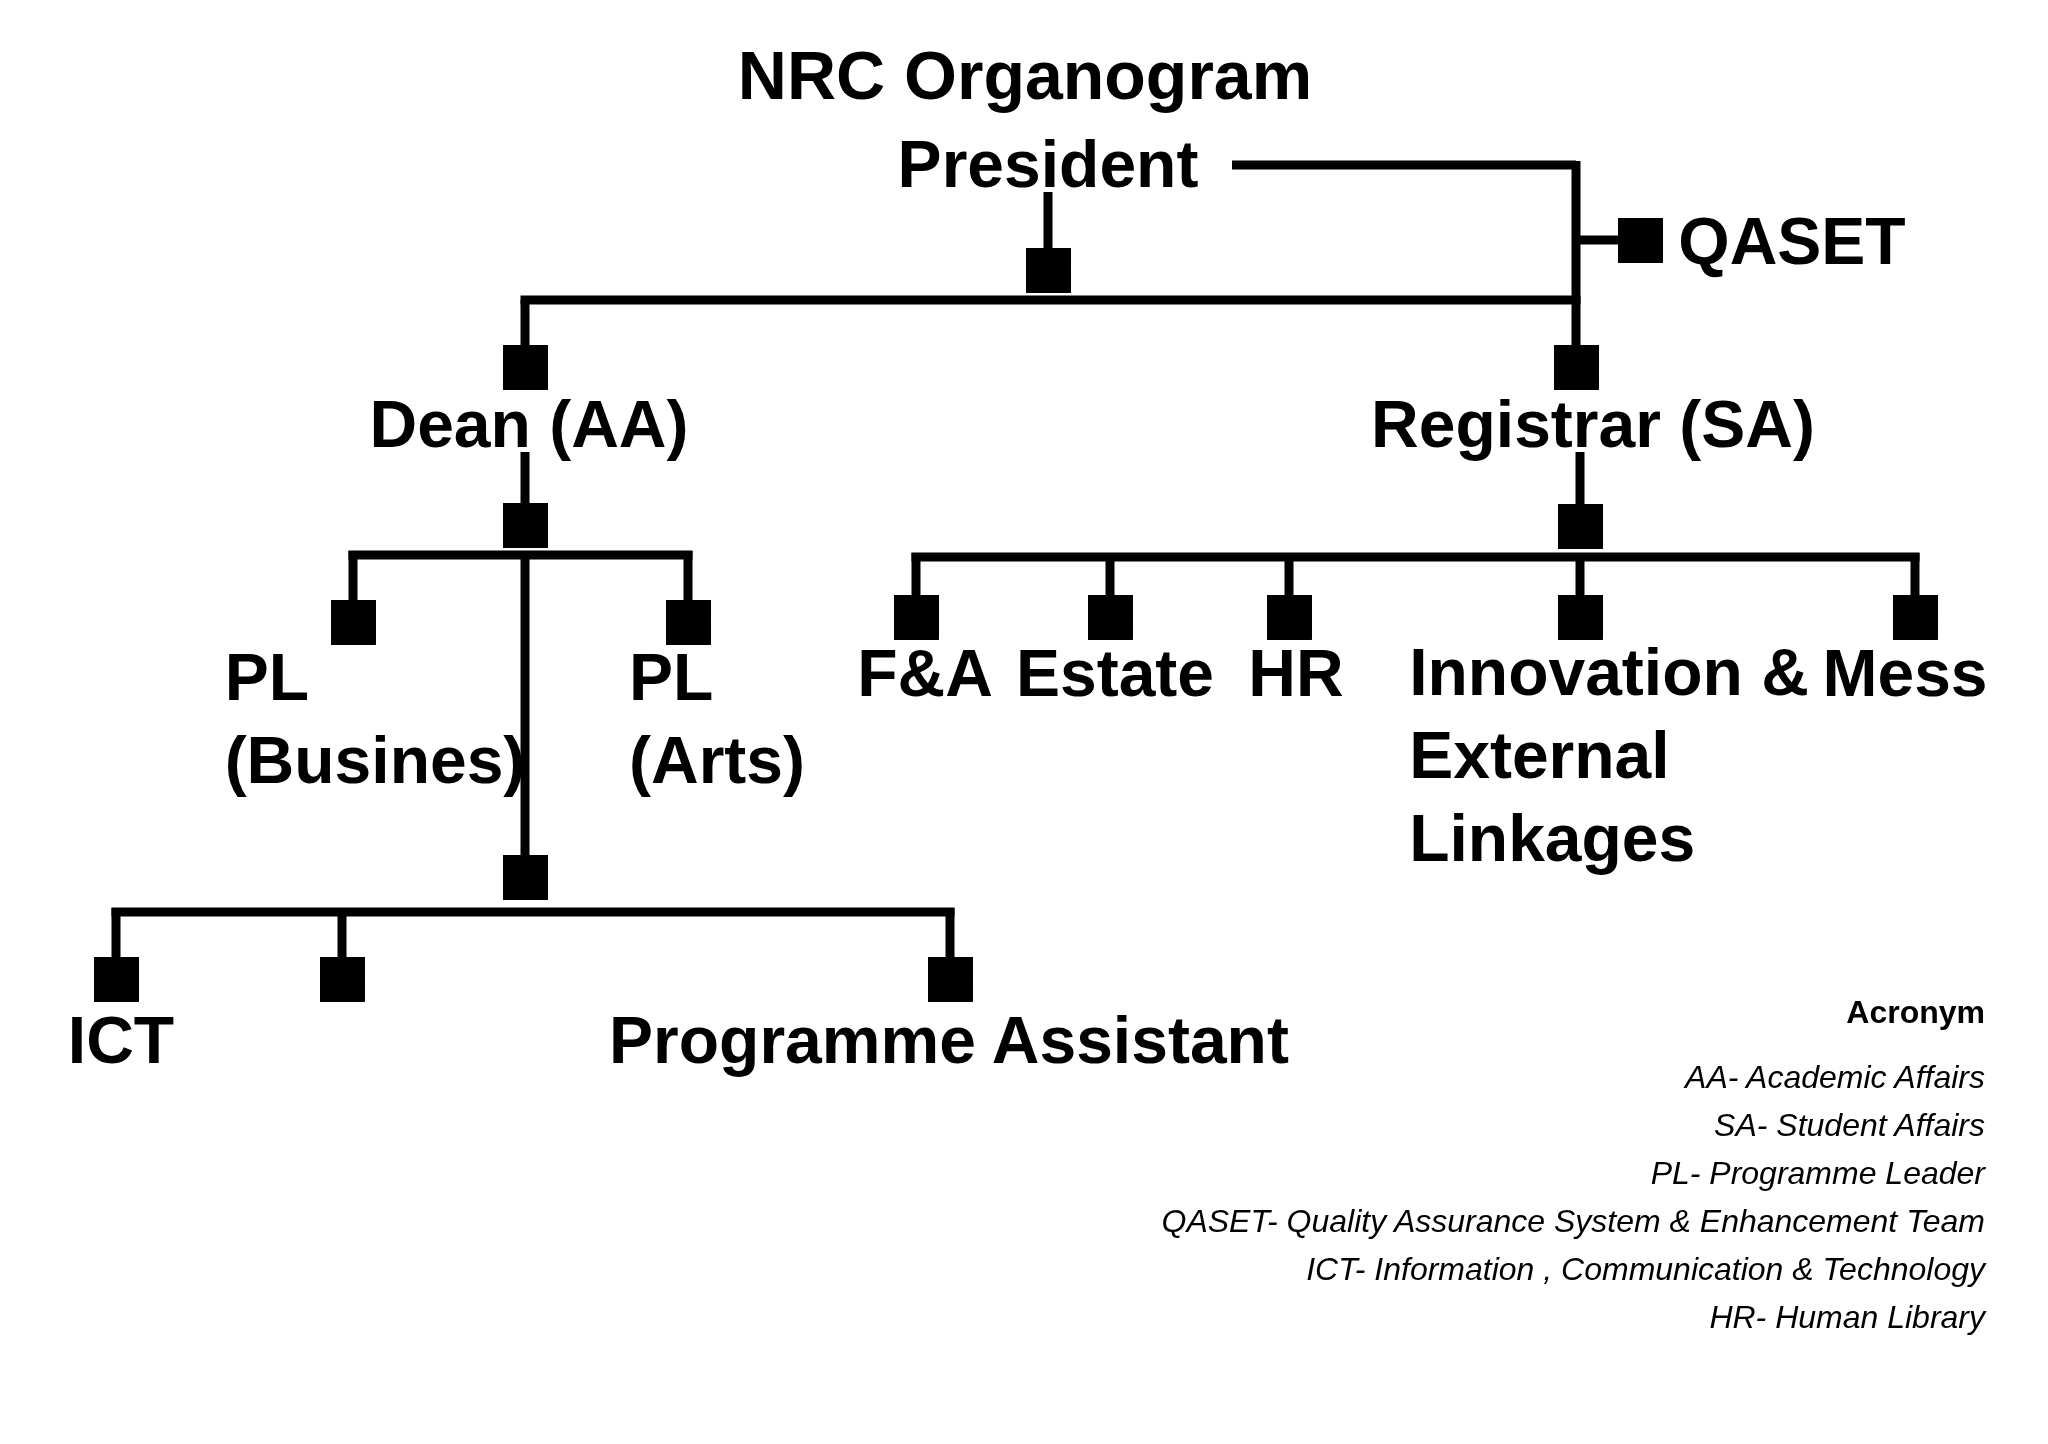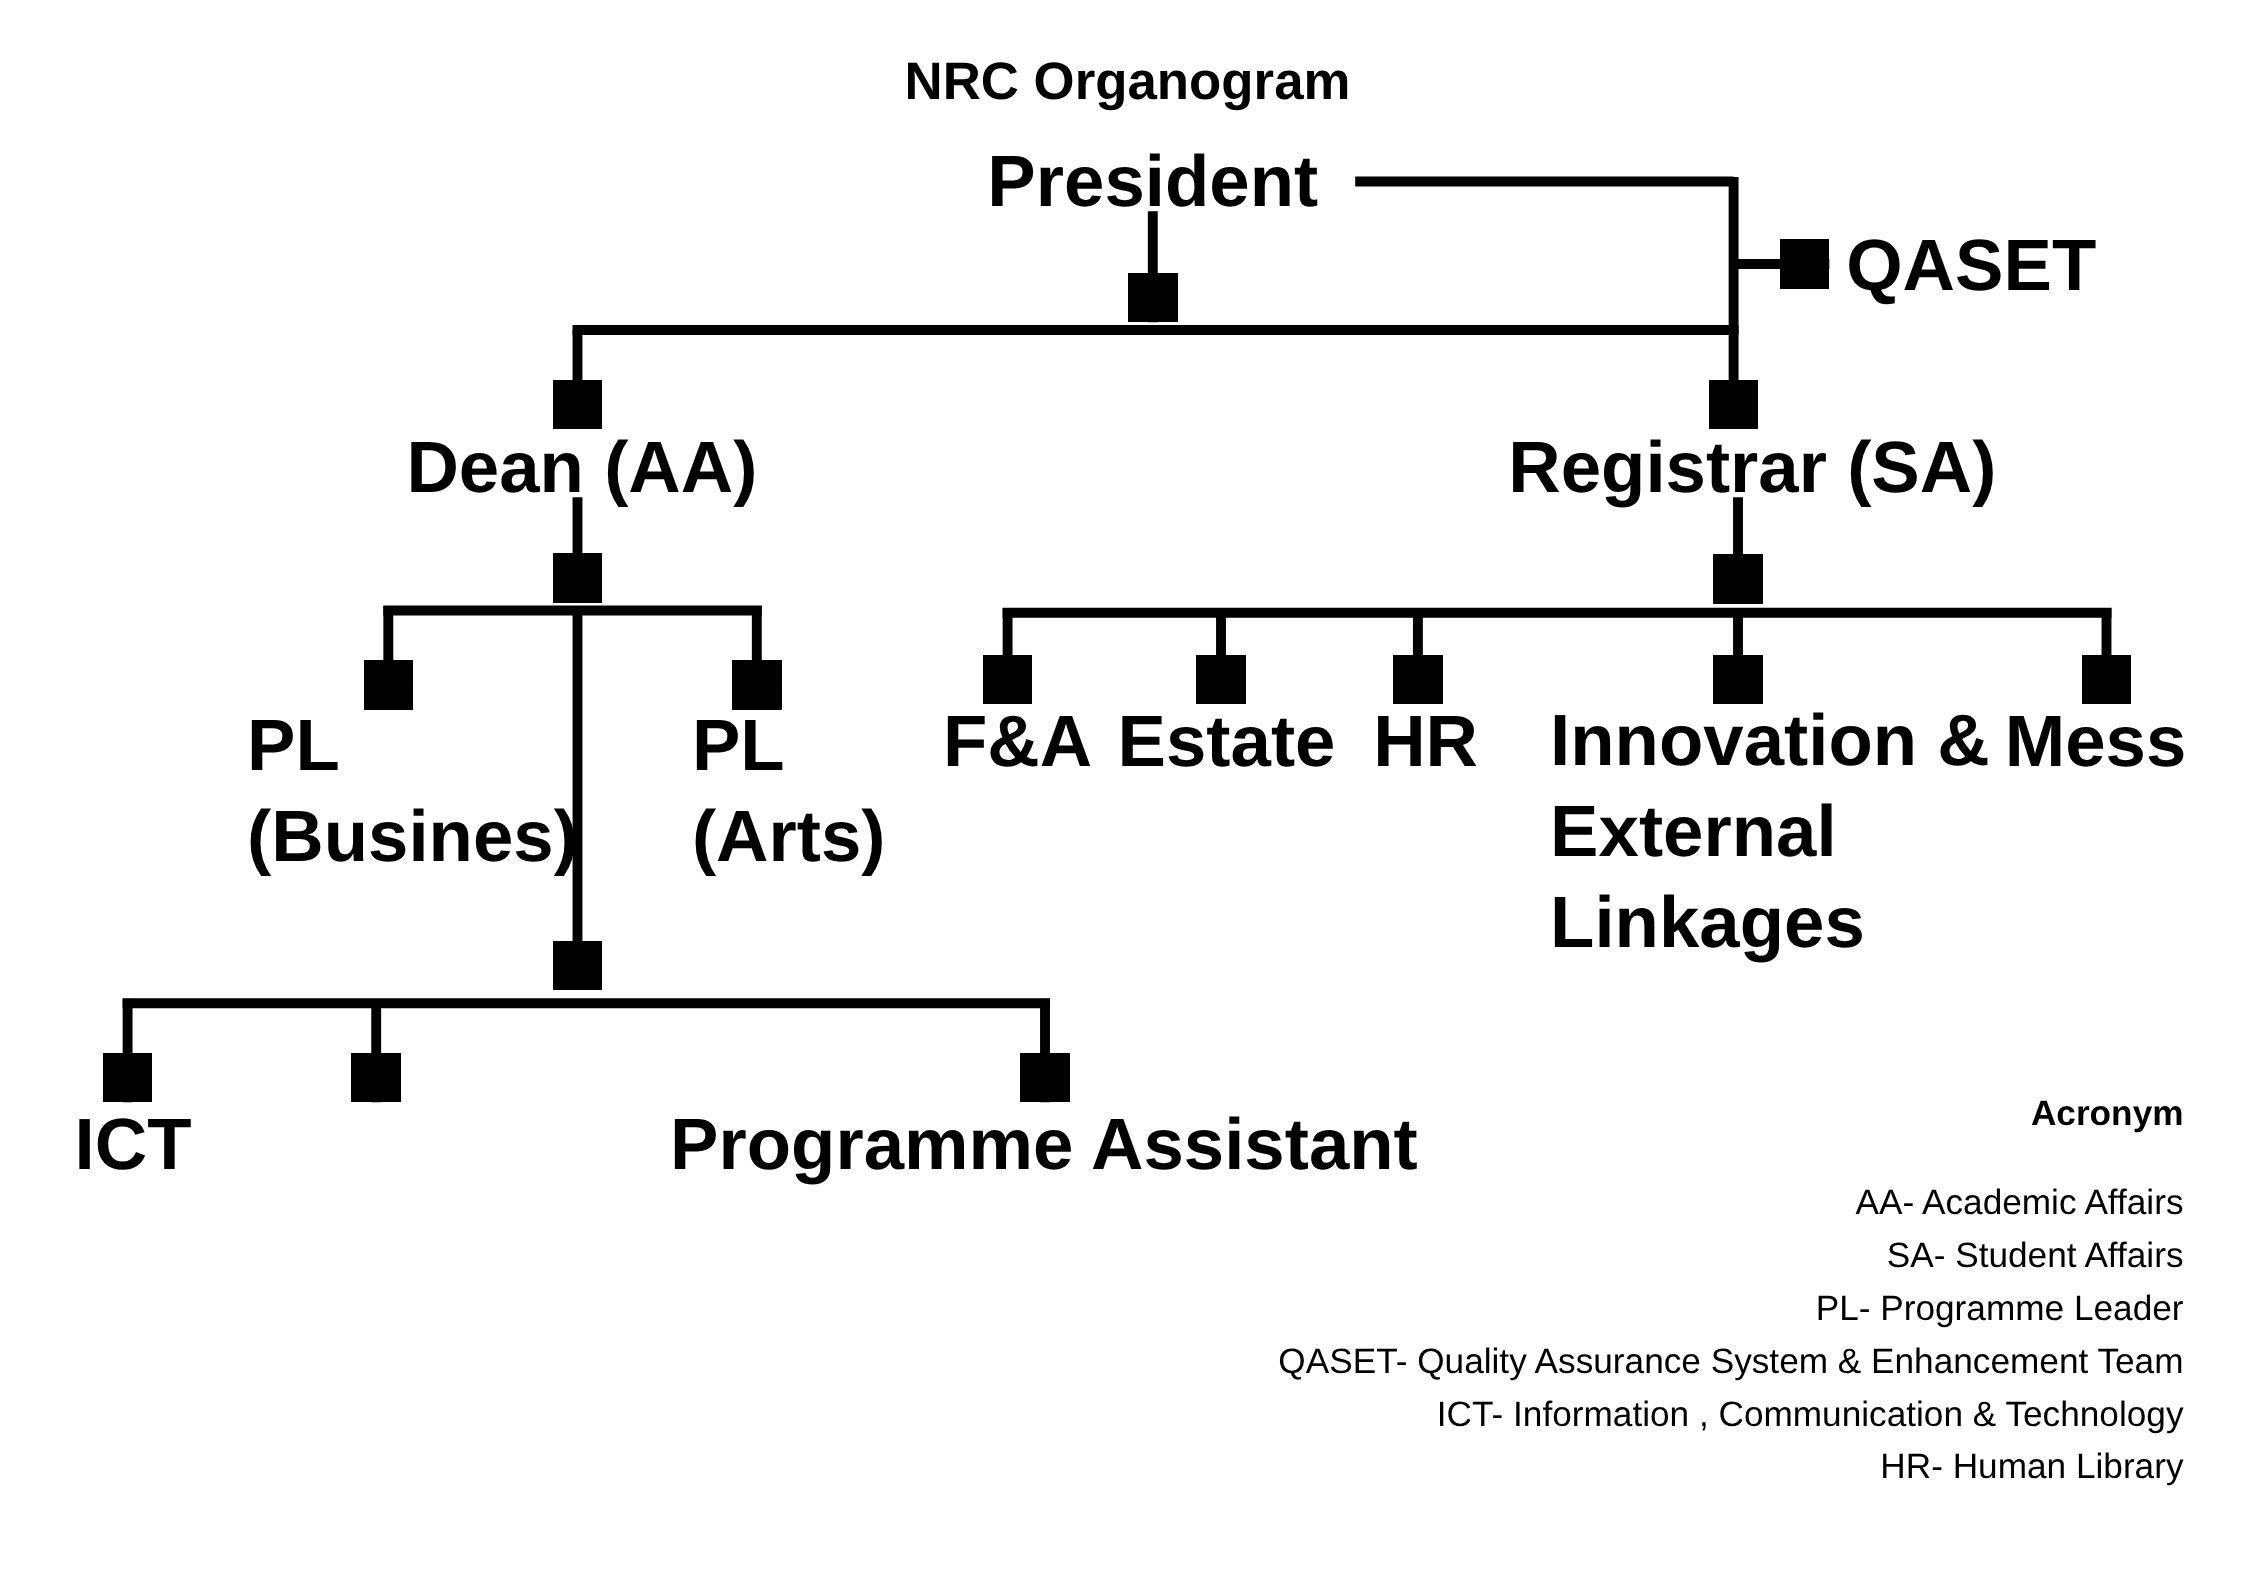--- a/index.html
+++ b/index.html
@@ -25,21 +25,21 @@
   }
   .lbl {
     position: absolute;
     transform: translate(-50%, -50%);
     font-weight: bold;
     font-size: 66px;
     line-height: 1;
     white-space: nowrap;
     color: #000000;
   }
-  .lbl.title { font-size: 48px; }
+  .lbl.title { font-size: 68px; }
   .lbl-block {
     position: absolute;
     transform: translateX(-50%);
     text-align: left;
     font-weight: bold;
     font-size: 66px;
     line-height: 83px;
     white-space: nowrap;
     color: #000000;
     margin-left: 20px;
@@ -49,21 +49,21 @@
     right: 63px;
     top: 988px;
     text-align: right;
     font-size: 32px;
     line-height: 48px;
     font-weight: normal;
     white-space: nowrap;
     color: #000000;
   }
   .legend .legend-header { font-weight: bold; }
-  .legend .legend-items { margin-top: 33px; }
+  .legend .legend-items { margin-top: 17px; font-style: italic; }
 </style>
 </head>
 <body>
 
 <div class="page">
 
   <svg class="wires" viewBox="0 0 2048 1444" xmlns="http://www.w3.org/2000/svg">
     <defs>
       <marker id="ah" viewBox="0 0 10 10" refX="10" refY="5" markerWidth="5" markerHeight="5" orient="auto">
         <path d="M0,0 L10,5 L0,10 L3,5 Z" fill="#000000" stroke="none"></path>

